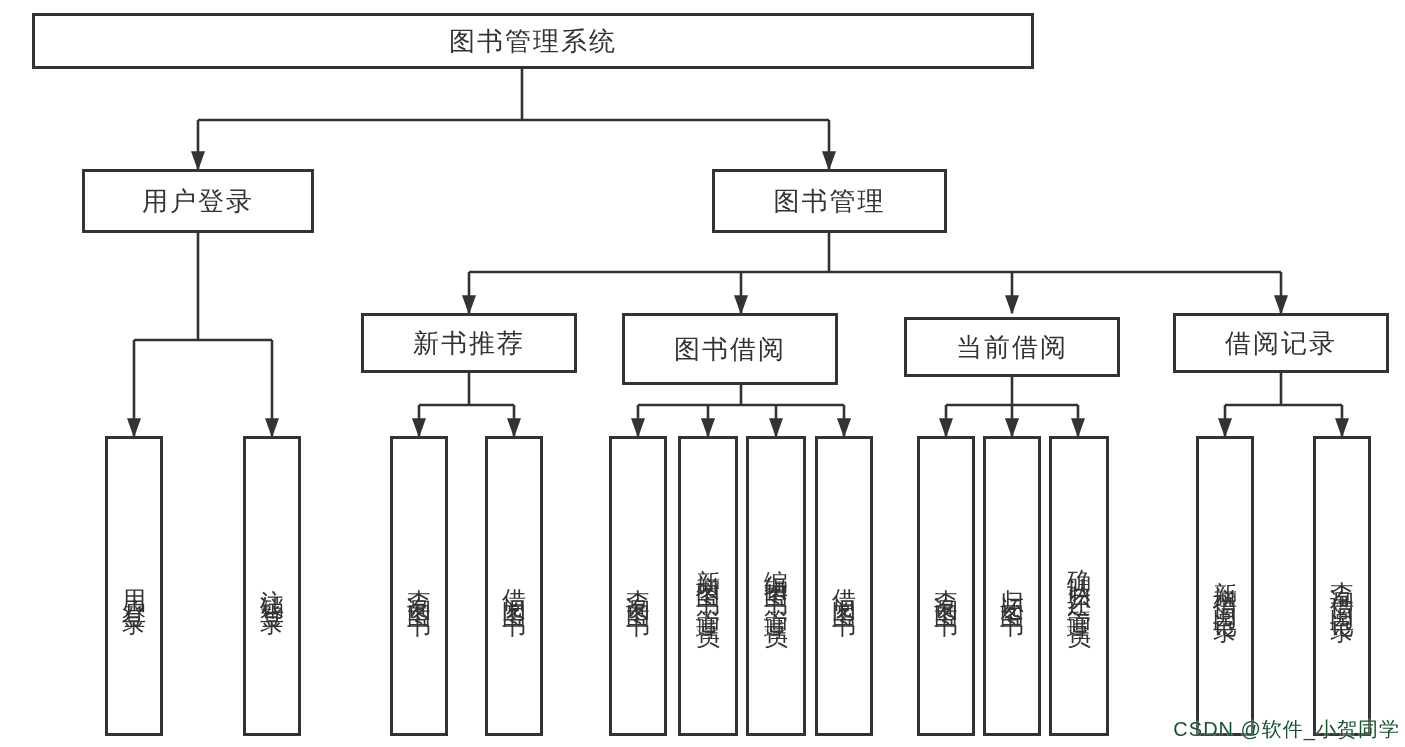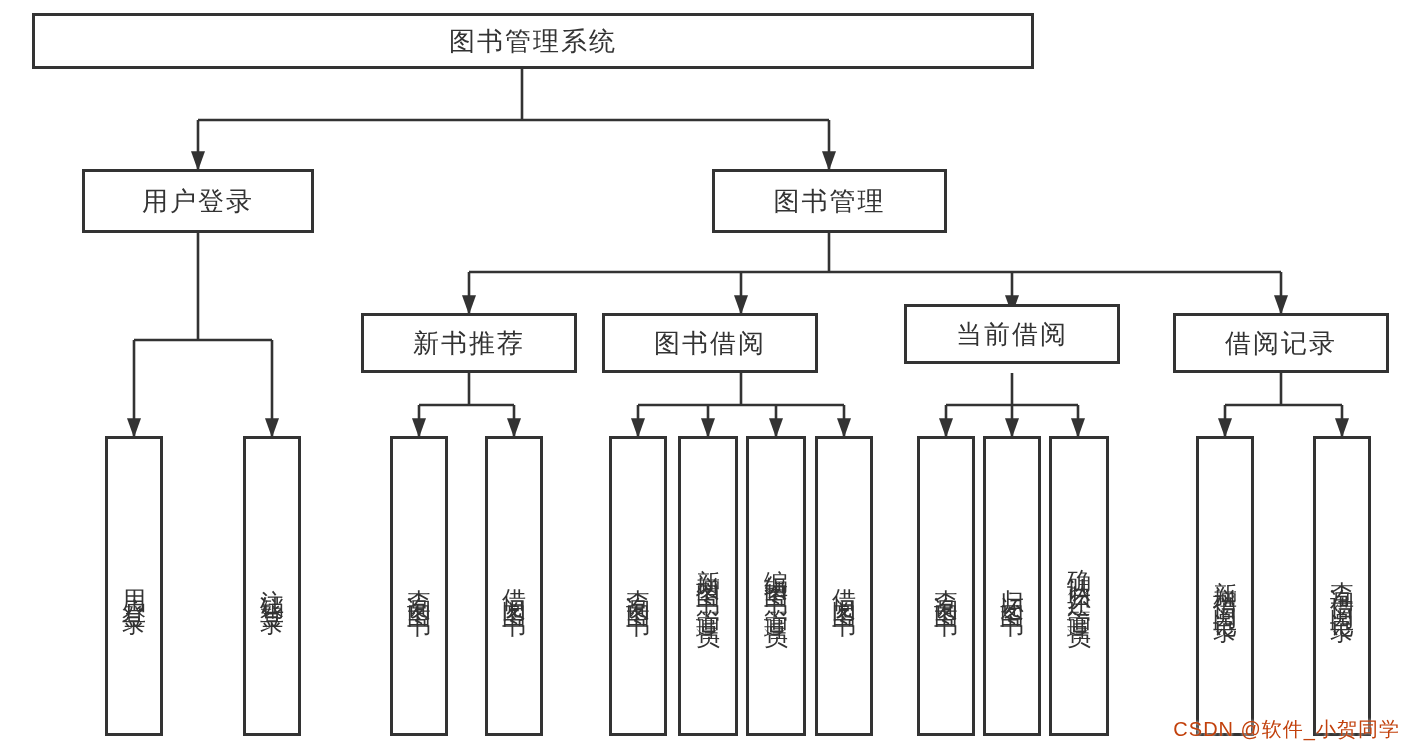--- a/index.html
+++ b/index.html
@@ -15,21 +15,21 @@
     display:flex; align-items:center; justify-content:center;
     text-align:center; line-height:1.25;
   }
   .box.h { font-size:26px; letter-spacing:2px; white-space:nowrap; }
   .box.v {
     writing-mode:vertical-rl; text-orientation:mixed;
     font-size:24px; letter-spacing:8px;
   }
   .watermark {
     position:absolute; right:5px; bottom:4px; z-index:5;
-    font-size:20px; letter-spacing:1px; color:#c2410c;
+    font-size:20px; letter-spacing:1px; color:#14532d;
     text-shadow:0 0 3px #ffffff; white-space:nowrap;
   }
 </style>
 </head>
 <body>
 
 <div class="canvas">
 
   <svg class="wires" width="1405" height="747" viewBox="0 0 1405 747">
     <defs>
@@ -71,22 +71,22 @@
     <path class="ln" d="M1225 405 V436" marker-end="url(#arrow)"></path>
     <path class="ln" d="M1342 405 V436" marker-end="url(#arrow)"></path>
   </svg>
 
   <div class="box h" style="left:32px; top:13px; width:1002px; height:56px">图书管理系统</div>
 
   <div class="box h" style="left:82px; top:169px; width:232px; height:64px">用户登录</div>
   <div class="box h" style="left:361px; top:313px; width:216px; height:60px">新书推荐</div>
 
   <div class="box h" style="left:712px; top:169px; width:235px; height:64px">图书管理</div>
-  <div class="box h" style="left:602px; top:313px; width:216px; height:60px">图书借阅</div>
-  <div class="box h" style="left:904px; top:304px; width:216px; height:60px">当前借阅</div>
+  <div class="box h" style="left:622px; top:313px; width:216px; height:72px">图书借阅</div>
+  <div class="box h" style="left:904px; top:317px; width:216px; height:60px">当前借阅</div>
   <div class="box h" style="left:1173px; top:313px; width:216px; height:60px">借阅记录</div>
 
   <div class="box v" style="left:105px; top:436px; width:58px; height:300px">用户登录</div>
   <div class="box v" style="left:243px; top:436px; width:58px; height:300px">注销登录</div>
 
   <div class="box v" style="left:390px; top:436px; width:58px; height:300px">查询图书</div>
   <div class="box v" style="left:485px; top:436px; width:58px; height:300px">借阅图书</div>
 
   <div class="box v" style="left:609px; top:436px; width:58px; height:300px">查询图书</div>
   <div class="box v" style="left:678px; top:436px; width:60px; height:300px">新增图书（管理员）</div>

